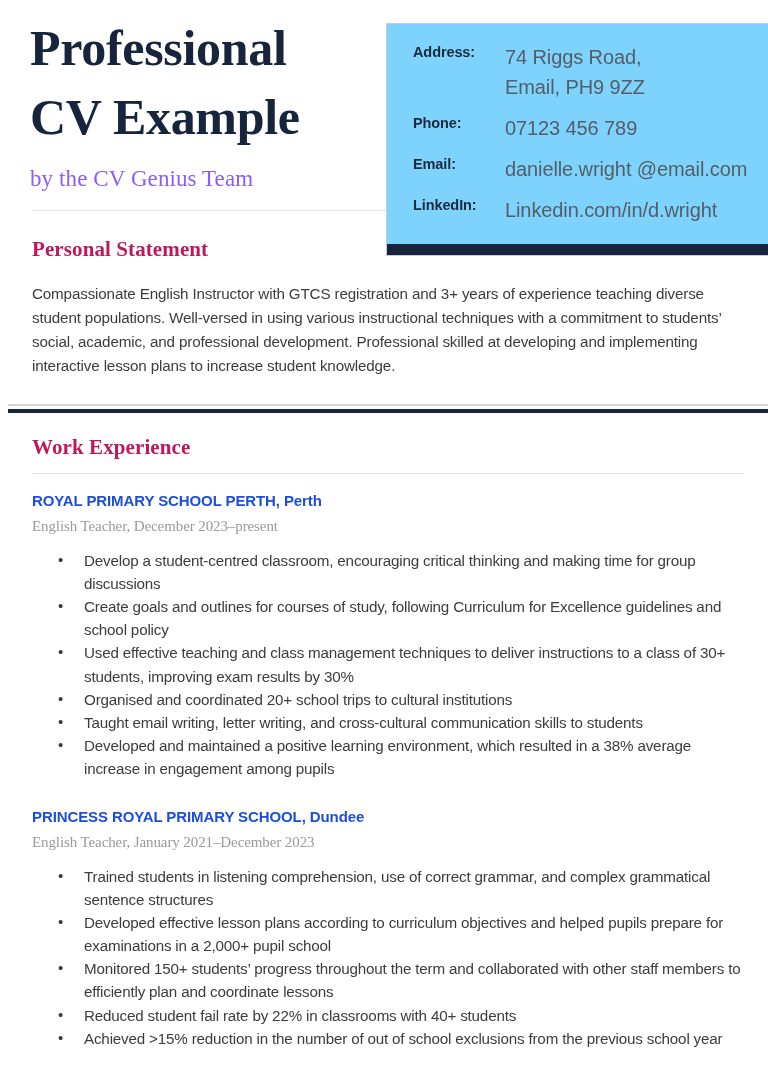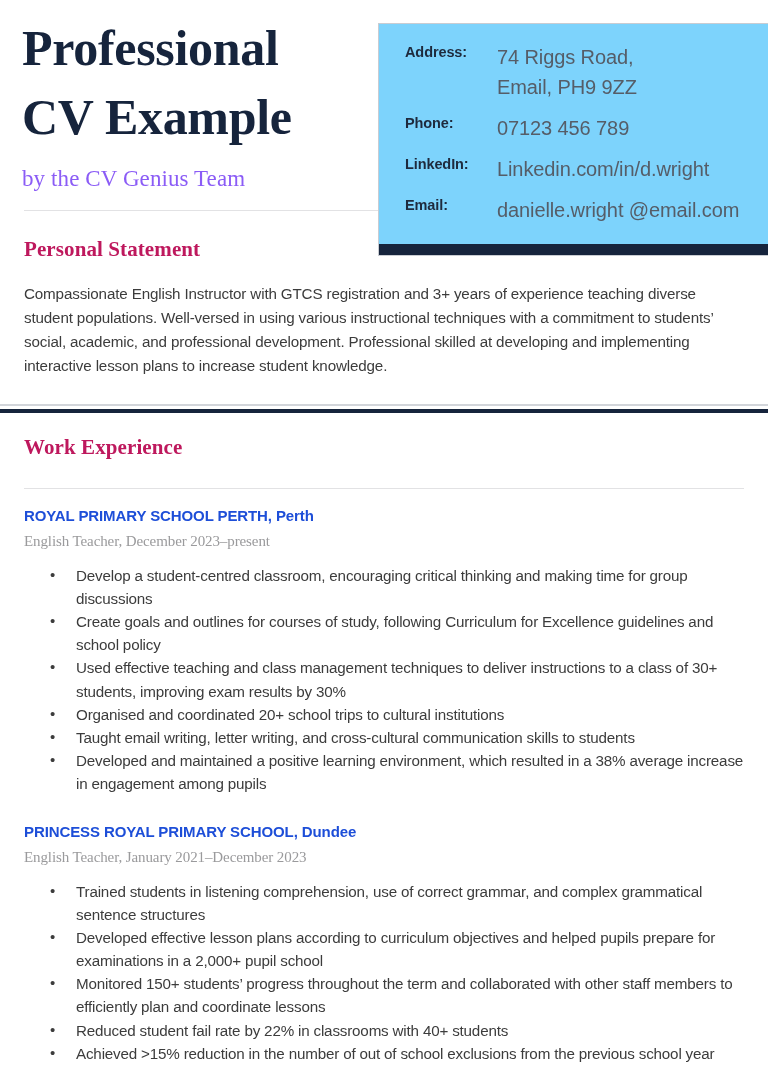--- a/index.html
+++ b/index.html
@@ -13,20 +13,21 @@
     font-family: "Liberation Sans", sans-serif;
     -webkit-font-smoothing: antialiased;
     overflow: hidden;
   }
 
   .page {
     position: relative;
     width: 768px;
     height: 1087px;
     box-sizing: border-box;
+    padding-left: 8px;
   }
 
   
   .header {
     position: relative;
     padding: 0;
     height: 210px;
   }
 
   .title-block {
@@ -153,21 +154,21 @@
   }
 
   
   .personal-statement-block {
     padding-top: 26px;
   }
   .personal-statement-block .section-heading { margin-bottom: 20px; }
 
   
   .work-block { padding-top: 22px; }
-  .work-block .section-heading { margin-bottom: 28px; }
+  .work-block .section-heading { margin-bottom: 13px; }
 
   .job { padding-top: 16px; }
 
   .job-title {
     font-size: 15px;
     font-weight: bold;
     color: #1d4ed8;
     letter-spacing: -0.1px;
     line-height: 1.5;
     margin: 0;
@@ -232,27 +233,27 @@
             <span class="sub">Email, PH9 9ZZ</span>
           </div>
         </div>
 
         <div class="contact-row">
           <div class="contact-label">Phone:</div>
           <div class="contact-value">07123 456 789</div>
         </div>
 
         <div class="contact-row">
+          <div class="contact-label">Email:</div>
+          <div class="contact-value">danielle.wright @email.com</div>
+        </div>
+
+        <div class="contact-row">
           <div class="contact-label">LinkedIn:</div>
           <div class="contact-value">Linkedin.com/in/d.wright</div>
-        </div>
-
-        <div class="contact-row">
-          <div class="contact-label">Email:</div>
-          <div class="contact-value">danielle.wright @email.com</div>
         </div>
 
       </div>
       <div class="contact-bar"></div>
     </div>
 
   </div>
 
   <div class="rule-light"></div>
 

